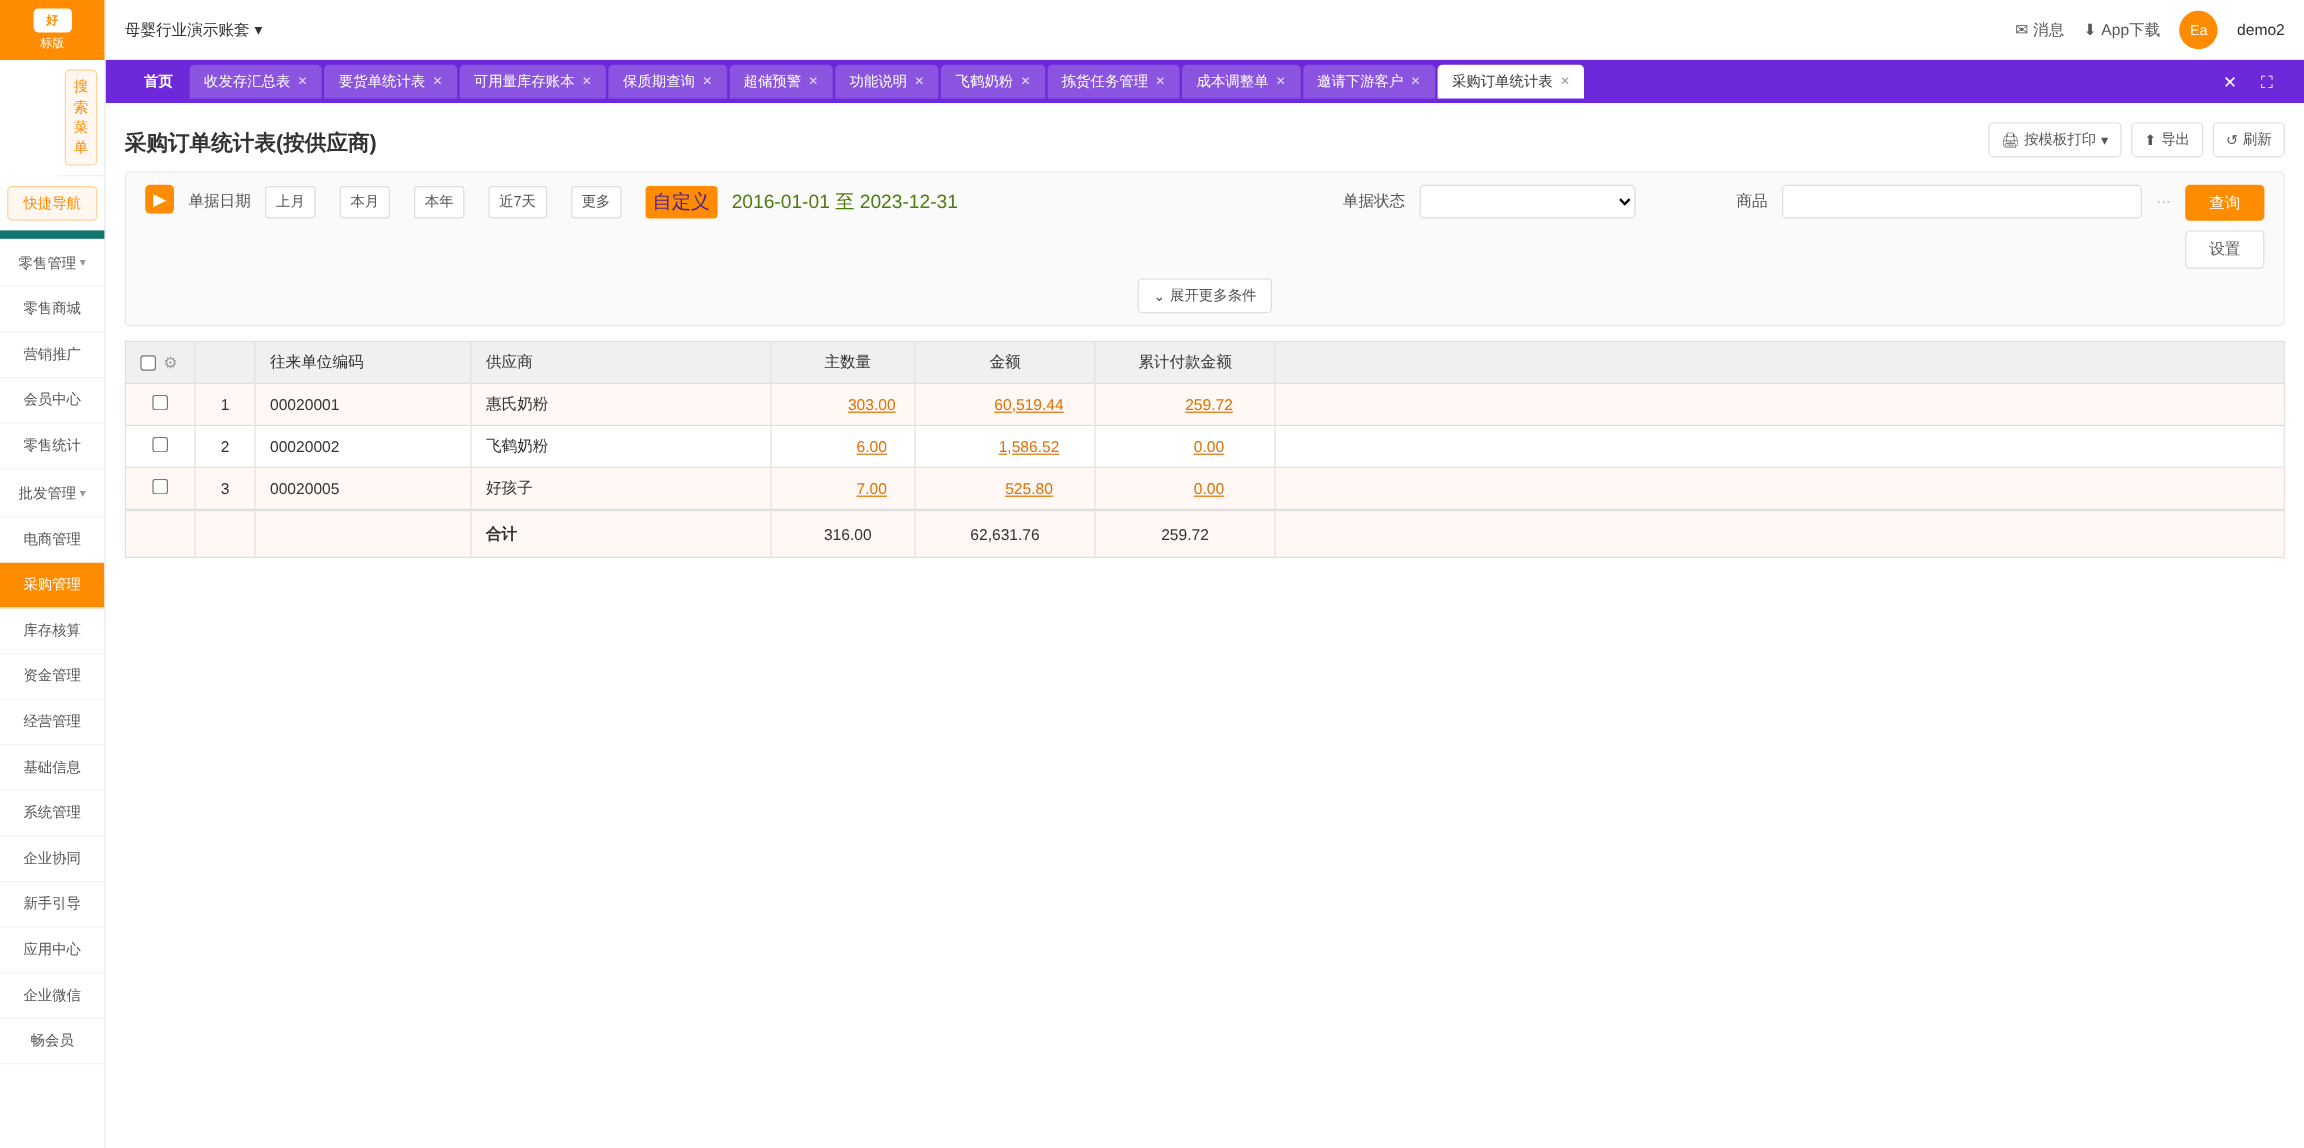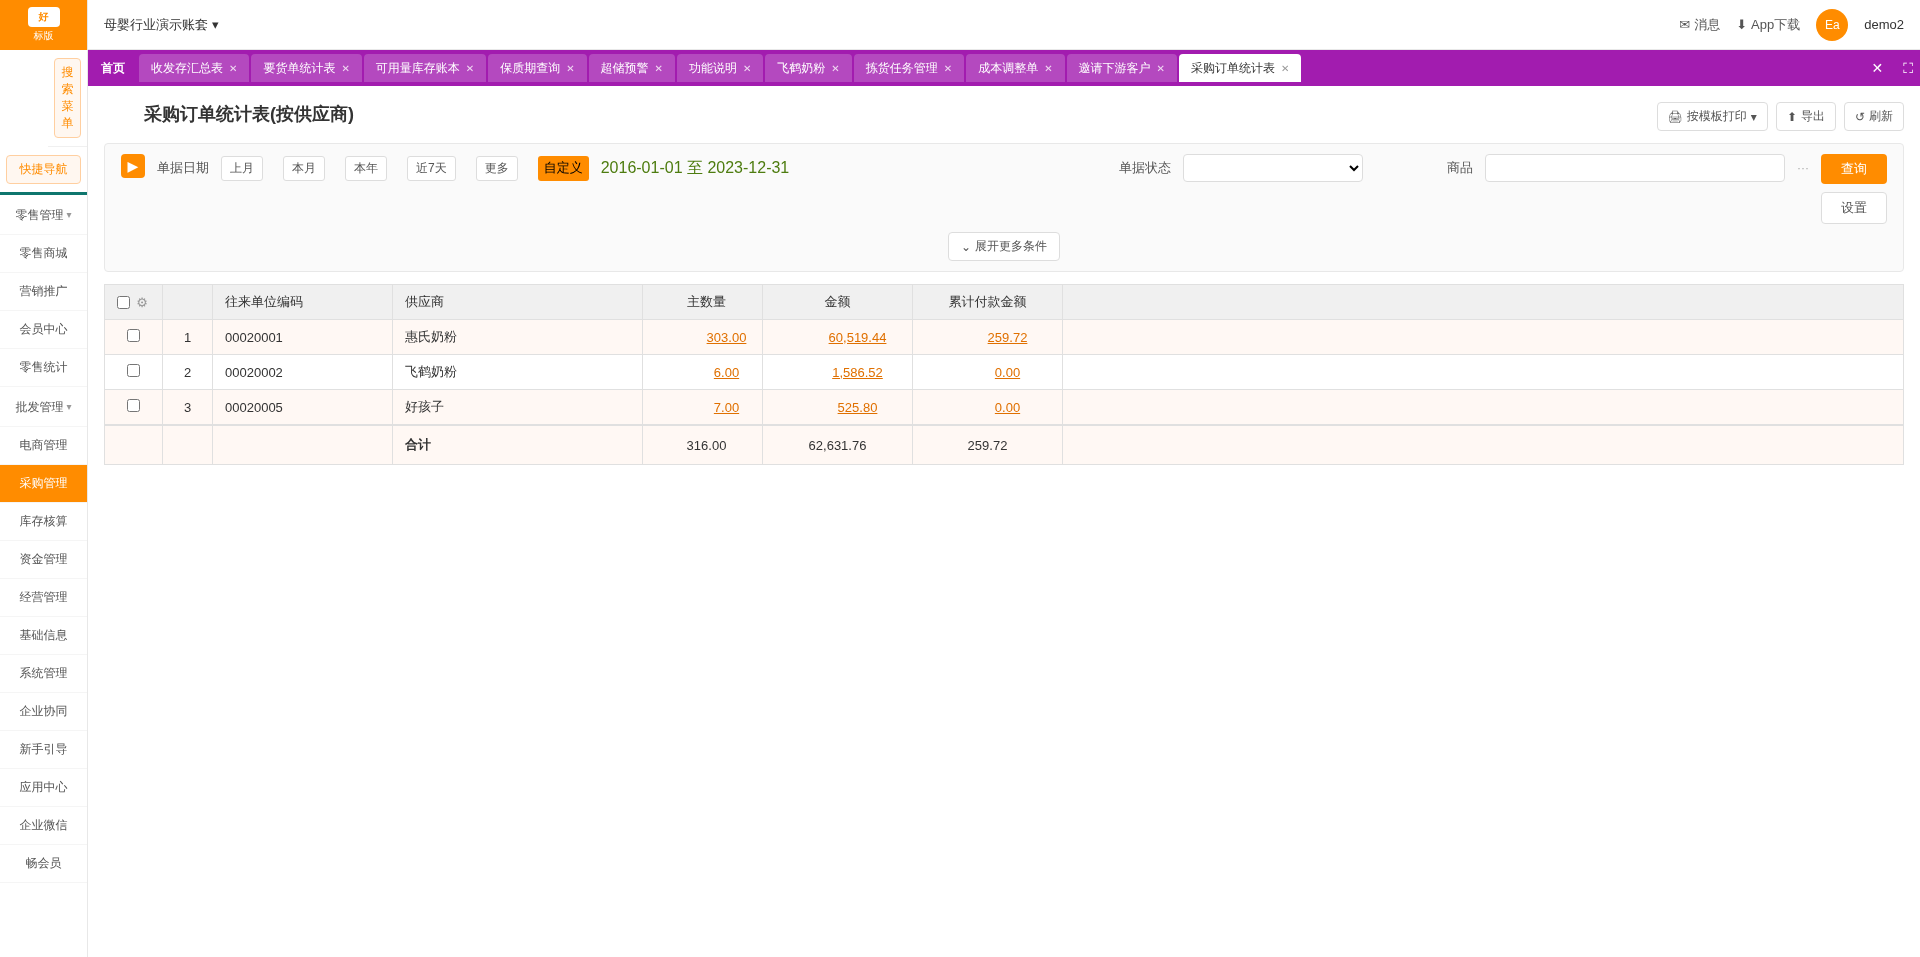--- a/index.html
+++ b/index.html
@@ -6,21 +6,21 @@
     body { font-family: 'Microsoft YaHei', Arial, sans-serif; font-size: 13px; background: #f5f5f5; width: 1920px; height: 957px; overflow: hidden; display: flex; }
 
     
     .sidebar { width: 88px; background: #fff; border-right: 1px solid #e8e8e8; display: flex; flex-direction: column; height: 957px; flex-shrink: 0; }
     .logo-area { background: #ff8c00; height: 50px; display: flex; align-items: center; justify-content: center; cursor: pointer; }
     .logo-icon { width: 44px; height: 36px; display: flex; flex-direction: column; align-items: center; justify-content: center; }
     .logo-icon .icon-img { width: 32px; height: 28px; background: #fff; border-radius: 4px; display: flex; align-items: center; justify-content: center; font-size: 10px; color: #ff8c00; font-weight: bold; }
     .logo-text { font-size: 10px; color: #fff; margin-top: 2px; }
     .sidebar-search { padding: 8px 6px; border-bottom: 1px solid #f0f0f0; margin-left: 48px; }
     .sidebar-search-btn { width: 100%; padding: 5px 4px; background: #fff7f0; border: 1px solid #ffcfa0; border-radius: 4px; color: #ff8c00; font-size: 12px; text-align: center; cursor: pointer; }
-    .sidebar-nav-btn { padding: 8px 6px; border-bottom: 3px solid #0f766e; }
+    .sidebar-nav-btn { padding: 8px 6px; border-bottom: 7px solid #0f766e; }
     .sidebar-nav-btn-inner { width: 100%; padding: 5px 4px; background: #fff7f0; border: 1px solid #ffcfa0; border-radius: 4px; color: #ff8c00; font-size: 12px; text-align: center; cursor: pointer; }
     .sidebar-items { flex: 1; overflow-y: auto; }
     .sidebar-item { padding: 10px 0; text-align: center; cursor: pointer; font-size: 12px; color: #555; border-bottom: 1px solid #f5f5f5; }
     .sidebar-item.active { background: #ff8c00; color: #fff; }
     .sidebar-item .item-label { font-size: 12px; margin-top: 2px; }
     .sidebar-item-with-arrow { display: flex; align-items: center; justify-content: center; gap: 3px; }
     .arrow-down { font-size: 10px; color: #999; }
 
     
     .main-content { flex: 1; display: flex; flex-direction: column; height: 957px; overflow: hidden; }
@@ -28,50 +28,50 @@
     
     .top-bar { height: 50px; background: #fff; border-bottom: 1px solid #e8e8e8; display: flex; align-items: center; justify-content: space-between; padding: 0 16px; flex-shrink: 0; }
     .top-bar-left { display: flex; align-items: center; gap: 8px; }
     .workspace-selector { display: flex; align-items: center; gap: 4px; font-size: 13px; color: #333; cursor: pointer; }
     .top-bar-right { display: flex; align-items: center; gap: 16px; }
     .top-bar-icon-btn { display: flex; align-items: center; gap: 4px; font-size: 13px; color: #555; cursor: pointer; }
     .user-avatar { width: 32px; height: 32px; border-radius: 50%; background: #ff8c00; display: flex; align-items: center; justify-content: center; color: #fff; font-size: 12px; cursor: pointer; }
     .user-name { font-size: 13px; color: #333; cursor: pointer; }
 
     
-    .tab-bar { height: 36px; background: #a21caf; display: flex; align-items: center; padding: 0 1px; gap: 2px; flex-shrink: 0; overflow-x: auto; }
+    .tab-bar { height: 36px; background: #6d28d9; display: flex; align-items: center; padding: 0 20px; gap: 2px; flex-shrink: 0; overflow-x: auto; }
     .tab-item { height: 28px; padding: 0 12px; background: rgba(255,255,255,0.2); border-radius: 4px 4px 0 0; display: flex; align-items: center; gap: 6px; font-size: 12px; color: #fff; cursor: pointer; white-space: nowrap; flex-shrink: 0; }
     .tab-item.active { background: #fff; color: #333; }
     .tab-item .tab-close { font-size: 10px; color: rgba(255,255,255,0.8); cursor: pointer; }
     .tab-item.active .tab-close { color: #999; }
     .tab-home { background: transparent; font-weight: bold; }
     .tab-bar-right { margin-left: auto; display: flex; align-items: center; gap: 8px; }
     .tab-ctrl-btn { color: #fff; font-size: 14px; cursor: pointer; padding: 2px 6px; }
 
     
     .page-area { flex: 1; background: #f5f5f5; overflow-y: auto; padding: 0; }
     .page-inner { background: #fff; margin: 0; padding: 16px; min-height: 100%; }
 
     
-    .page-header { display: flex; align-items: flex-start; justify-content: space-between; margin-bottom: 12px; margin-left: 40px; }
+    .page-header { display: flex; align-items: flex-end; justify-content: space-between; margin-bottom: 12px; }
     .page-title { font-size: 18px; font-weight: bold; color: #333; }
     .page-header-actions { display: flex; align-items: center; gap: 8px; }
     .btn-template-print { display: flex; align-items: center; gap: 4px; padding: 5px 10px; background: #fff; border: 1px solid #ddd; border-radius: 4px; font-size: 12px; color: #555; cursor: pointer; }
     .btn-export { display: flex; align-items: center; gap: 4px; padding: 5px 10px; background: #fff; border: 1px solid #ddd; border-radius: 4px; font-size: 12px; color: #555; cursor: pointer; }
     .btn-refresh { display: flex; align-items: center; gap: 4px; padding: 5px 10px; background: #fff; border: 1px solid #ddd; border-radius: 4px; font-size: 12px; color: #555; cursor: pointer; }
 
     
     .filter-area { background: #fafafa; border: 1px solid #e8e8e8; border-radius: 4px; padding: 10px 16px; margin-bottom: 12px; }
     .filter-row { display: flex; align-items: center; gap: 12px; margin-bottom: 8px; }
     .filter-row:last-child { margin-bottom: 0; }
     .filter-toggle-btn { background: #ff8c00; color: #fff; border: none; border-radius: 4px; width: 24px; height: 24px; display: flex; align-items: center; justify-content: center; cursor: pointer; font-size: 14px; flex-shrink: 0; }
     .filter-label { font-size: 13px; color: #555; white-space: nowrap; }
     .filter-date-btns { display: flex; gap: 20px; }
     .filter-date-btn { padding: 3px 8px; background: #fff; border: 1px solid #ddd; border-radius: 3px; font-size: 12px; color: #555; cursor: pointer; }
-    .filter-date-custom { display: inline-flex; align-items: center; padding: 3px 6px; background: #ff8c00; border-radius: 3px; font-size: 13px; color: #000000; cursor: pointer; }
+    .filter-date-custom { display: inline-flex; align-items: center; padding: 3px 6px; background: #ff8c00; border-radius: 3px; font-size: 16px; color: #4c1d95; cursor: pointer; }
     .filter-date-range { font-size: 16px; color: #4d7c0f; }
     .filter-select { height: 28px; padding: 0 8px; border: 1px solid #ddd; border-radius: 4px; font-size: 12px; background: #fff; min-width: 180px; }
     .filter-input { height: 28px; padding: 0 8px; border: 1px solid #ddd; border-radius: 4px; font-size: 12px; background: #fff; flex: 1; }
     .expand-more-btn { display: flex; align-items: center; gap: 4px; padding: 5px 12px; background: #fff; border: 1px solid #ddd; border-radius: 4px; font-size: 12px; color: #555; cursor: pointer; margin: 0 auto; }
     .btn-query { padding: 6px 20px; background: #ff8c00; color: #fff; border: none; border-radius: 4px; font-size: 13px; cursor: pointer; }
     .btn-settings { padding: 6px 16px; background: #fff; border: 1px solid #ddd; border-radius: 4px; font-size: 13px; color: #555; cursor: pointer; margin-top: 4px; }
     .query-btns { display: flex; flex-direction: column; gap: 4px; align-self: flex-start; }
 
     
     .data-table { width: 100%; border-collapse: collapse; margin-top: 4px; }

